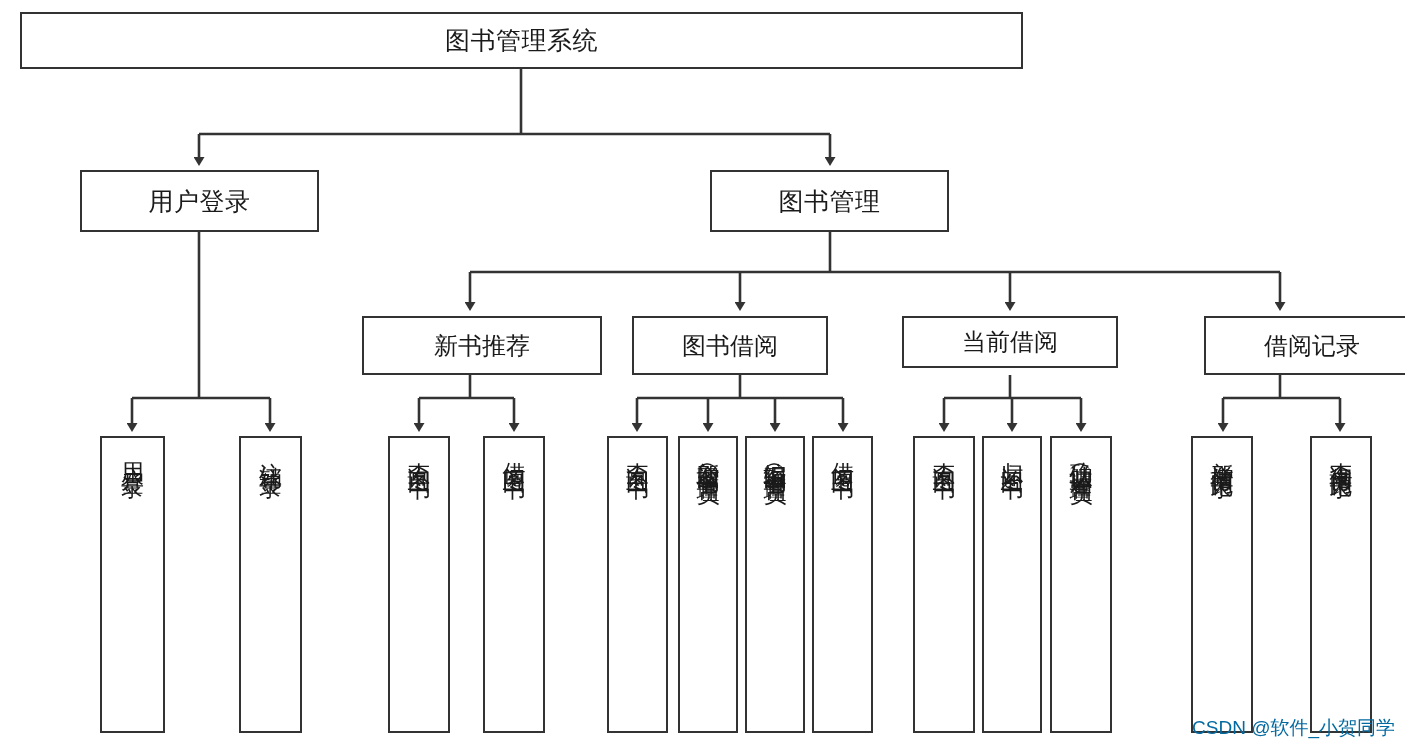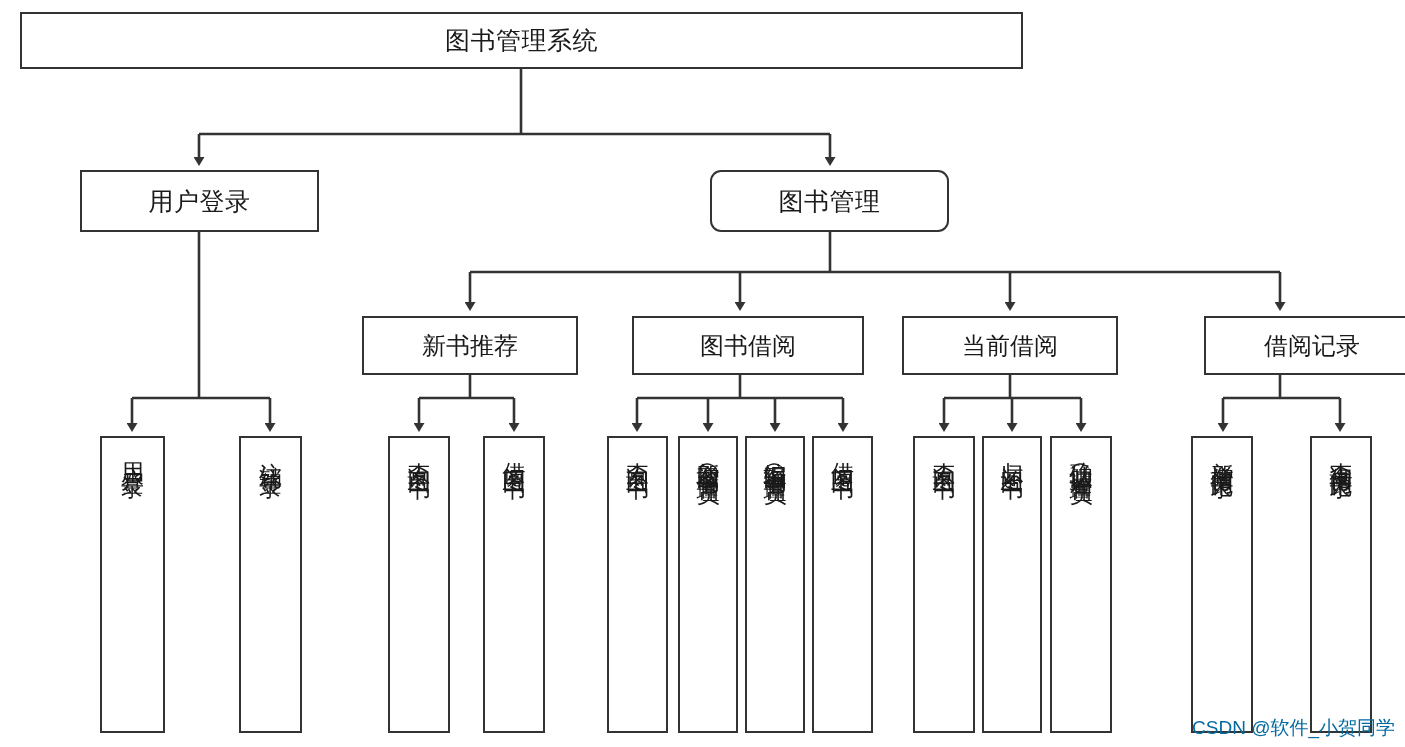--- a/index.html
+++ b/index.html
@@ -133,31 +133,31 @@
     </g>
   </svg>
 
   <div class="node h" style="left:20px; top:12px; width:1003px; height:57px;">
     <span class="lbl">图书管理系统</span>
   </div>
 
   <div class="node h" style="left:80px; top:170px; width:239px; height:62px;">
     <span class="lbl">用户登录</span>
   </div>
-  <div class="node h" style="left:710px; top:170px; width:239px; height:62px;border-radius:11px;">
+  <div class="node h" style="left:710px; top:170px; width:239px; height:62px;">
     <span class="lbl">图书管理</span>
   </div>
 
-  <div class="node l3" style="left:362px; top:316px; width:216px; height:59px;">
+  <div class="node l3" style="left:362px; top:316px; width:240px; height:59px;">
     <span class="lbl">新书推荐</span>
   </div>
-  <div class="node l3" style="left:632px; top:316px; width:232px; height:59px;">
+  <div class="node l3" style="left:632px; top:316px; width:196px; height:59px;">
     <span class="lbl">图书借阅</span>
   </div>
-  <div class="node l3" style="left:902px; top:316px; width:216px; height:59px;">
+  <div class="node l3" style="left:902px; top:316px; width:216px; height:52px;">
     <span class="lbl">当前借阅</span>
   </div>
   <div class="node l3" style="left:1172px; top:316px; width:216px; height:59px;margin-left:32px;">
     <span class="lbl">借阅记录</span>
   </div>
 
   <div class="node v" style="left:100px; top:436px; width:65px; height:297px;">
     <span class="lbl">用户登录</span>
   </div>
   <div class="node v" style="left:239px; top:436px; width:63px; height:297px;">

